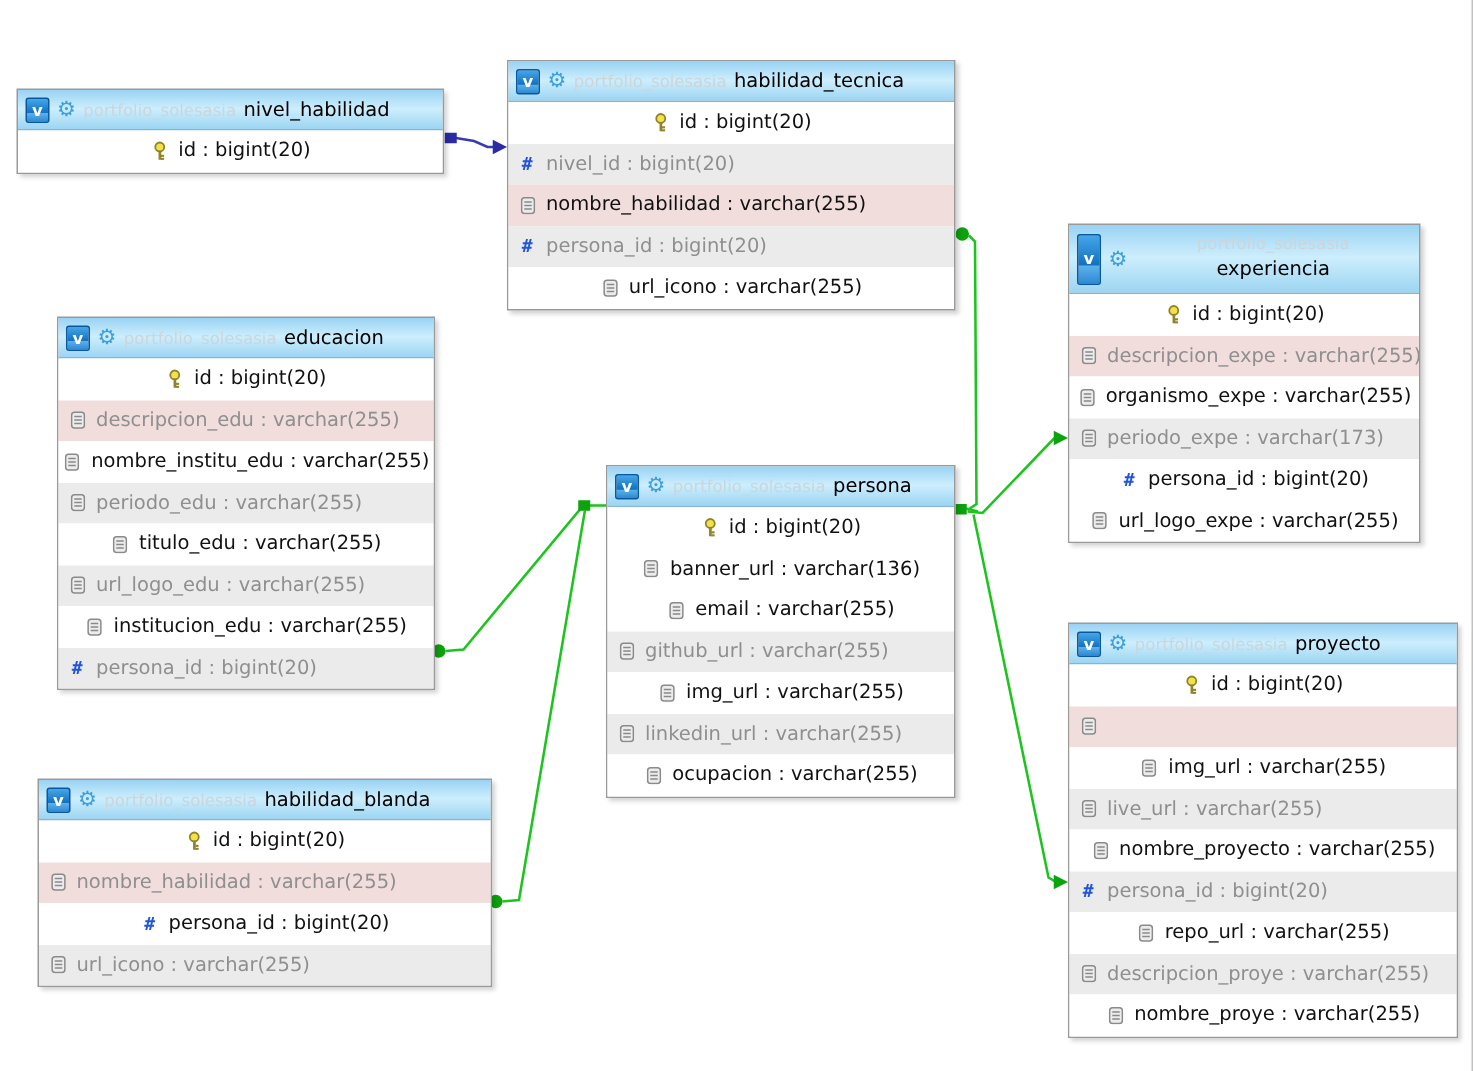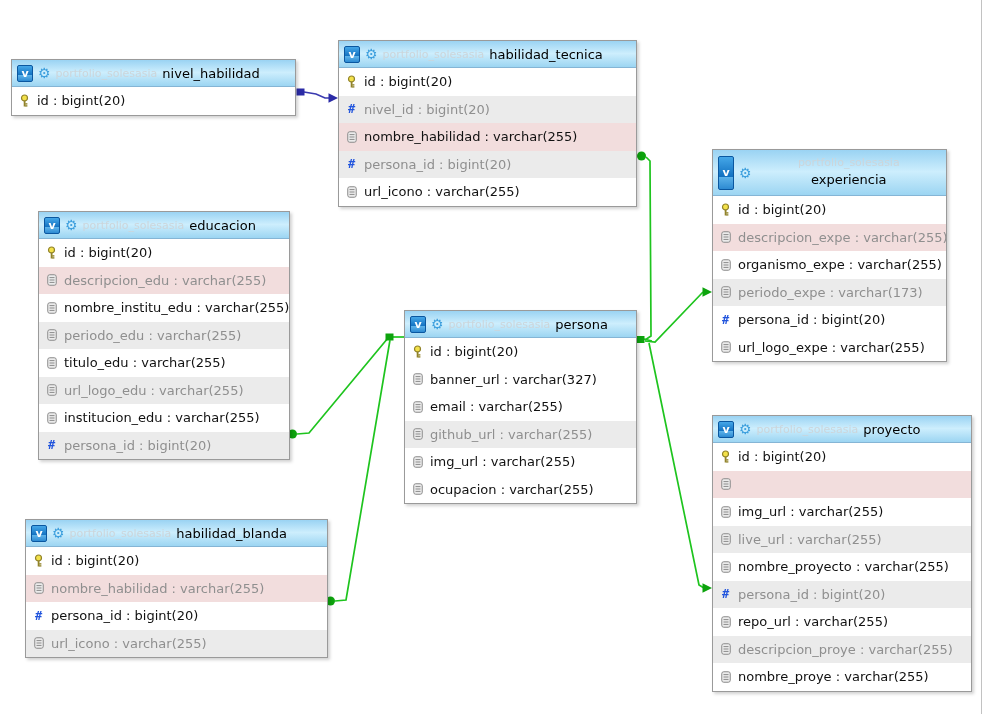--- a/index.html
+++ b/index.html
@@ -24,21 +24,21 @@
   }
   .tall .v-badge{height:34px;line-height:32px;}
   .gear-icon{flex:0 0 auto;color:#3d9fdd;font-size:14px;line-height:14px;}
   .schema-name{color:var(--schema-text);font-size:11px;}
   .table-name{color:#000;font-size:13px;font-weight:normal;}
   .hdr-titles{flex:1 1 auto;display:flex;flex-direction:column;align-items:center;justify-content:center;line-height:1.45;}
   .tbl-row{
     display:flex;align-items:center;height:27.5px;box-sizing:border-box;
     padding:0 6px;gap:6px;font-size:13px;color:#111;white-space:nowrap;overflow:hidden;
   }
-  .bg-white{background:var(--row-white);}
+  .bg-white{background:var(--row-white);justify-content:center;}
   .bg-gray{background:var(--row-gray);}
   .bg-pink{background:var(--row-pink);}
   .dim{color:var(--text-dim);}
   .col-icon{flex:0 0 auto;width:13px;display:flex;align-items:center;justify-content:center;}
   .hash-glyph{color:#2255dd;font-weight:bold;font-size:12px;font-family:"DejaVu Sans Mono",monospace;}
 </style>
 </head>
 <body>
 
 <div id="stage">
@@ -329,21 +329,21 @@
         </div>
         <div class="tbl-row bg-white">
           <span class="col-icon">
             <svg width="10" height="12" viewBox="0 0 10 12">
               <rect x="0.75" y="0.75" width="8.5" height="10.5" rx="2" fill="#ececec" stroke="#8a8a8a" stroke-width="1"></rect>
               <line x1="2.5" y1="3.6" x2="7.5" y2="3.6" stroke="#8a8a8a" stroke-width="1"></line>
               <line x1="2.5" y1="6" x2="7.5" y2="6" stroke="#8a8a8a" stroke-width="1"></line>
               <line x1="2.5" y1="8.4" x2="7.5" y2="8.4" stroke="#8a8a8a" stroke-width="1"></line>
             </svg>
           </span>
-          <span class="col-text">banner_url : varchar(327)</span>
+          <span class="col-text">banner_url : varchar(136)</span>
         </div>
         <div class="tbl-row bg-white">
           <span class="col-icon">
             <svg width="10" height="12" viewBox="0 0 10 12">
               <rect x="0.75" y="0.75" width="8.5" height="10.5" rx="2" fill="#ececec" stroke="#8a8a8a" stroke-width="1"></rect>
               <line x1="2.5" y1="3.6" x2="7.5" y2="3.6" stroke="#8a8a8a" stroke-width="1"></line>
               <line x1="2.5" y1="6" x2="7.5" y2="6" stroke="#8a8a8a" stroke-width="1"></line>
               <line x1="2.5" y1="8.4" x2="7.5" y2="8.4" stroke="#8a8a8a" stroke-width="1"></line>
             </svg>
           </span>
@@ -363,20 +363,31 @@
         <div class="tbl-row bg-white">
           <span class="col-icon">
             <svg width="10" height="12" viewBox="0 0 10 12">
               <rect x="0.75" y="0.75" width="8.5" height="10.5" rx="2" fill="#ececec" stroke="#8a8a8a" stroke-width="1"></rect>
               <line x1="2.5" y1="3.6" x2="7.5" y2="3.6" stroke="#8a8a8a" stroke-width="1"></line>
               <line x1="2.5" y1="6" x2="7.5" y2="6" stroke="#8a8a8a" stroke-width="1"></line>
               <line x1="2.5" y1="8.4" x2="7.5" y2="8.4" stroke="#8a8a8a" stroke-width="1"></line>
             </svg>
           </span>
           <span class="col-text">img_url : varchar(255)</span>
+        </div>
+        <div class="tbl-row bg-gray dim">
+          <span class="col-icon">
+            <svg width="10" height="12" viewBox="0 0 10 12">
+              <rect x="0.75" y="0.75" width="8.5" height="10.5" rx="2" fill="#ececec" stroke="#8a8a8a" stroke-width="1"></rect>
+              <line x1="2.5" y1="3.6" x2="7.5" y2="3.6" stroke="#8a8a8a" stroke-width="1"></line>
+              <line x1="2.5" y1="6" x2="7.5" y2="6" stroke="#8a8a8a" stroke-width="1"></line>
+              <line x1="2.5" y1="8.4" x2="7.5" y2="8.4" stroke="#8a8a8a" stroke-width="1"></line>
+            </svg>
+          </span>
+          <span class="col-text">linkedin_url : varchar(255)</span>
         </div>
         <div class="tbl-row bg-white">
           <span class="col-icon">
             <svg width="10" height="12" viewBox="0 0 10 12">
               <rect x="0.75" y="0.75" width="8.5" height="10.5" rx="2" fill="#ececec" stroke="#8a8a8a" stroke-width="1"></rect>
               <line x1="2.5" y1="3.6" x2="7.5" y2="3.6" stroke="#8a8a8a" stroke-width="1"></line>
               <line x1="2.5" y1="6" x2="7.5" y2="6" stroke="#8a8a8a" stroke-width="1"></line>
               <line x1="2.5" y1="8.4" x2="7.5" y2="8.4" stroke="#8a8a8a" stroke-width="1"></line>
             </svg>
           </span>

